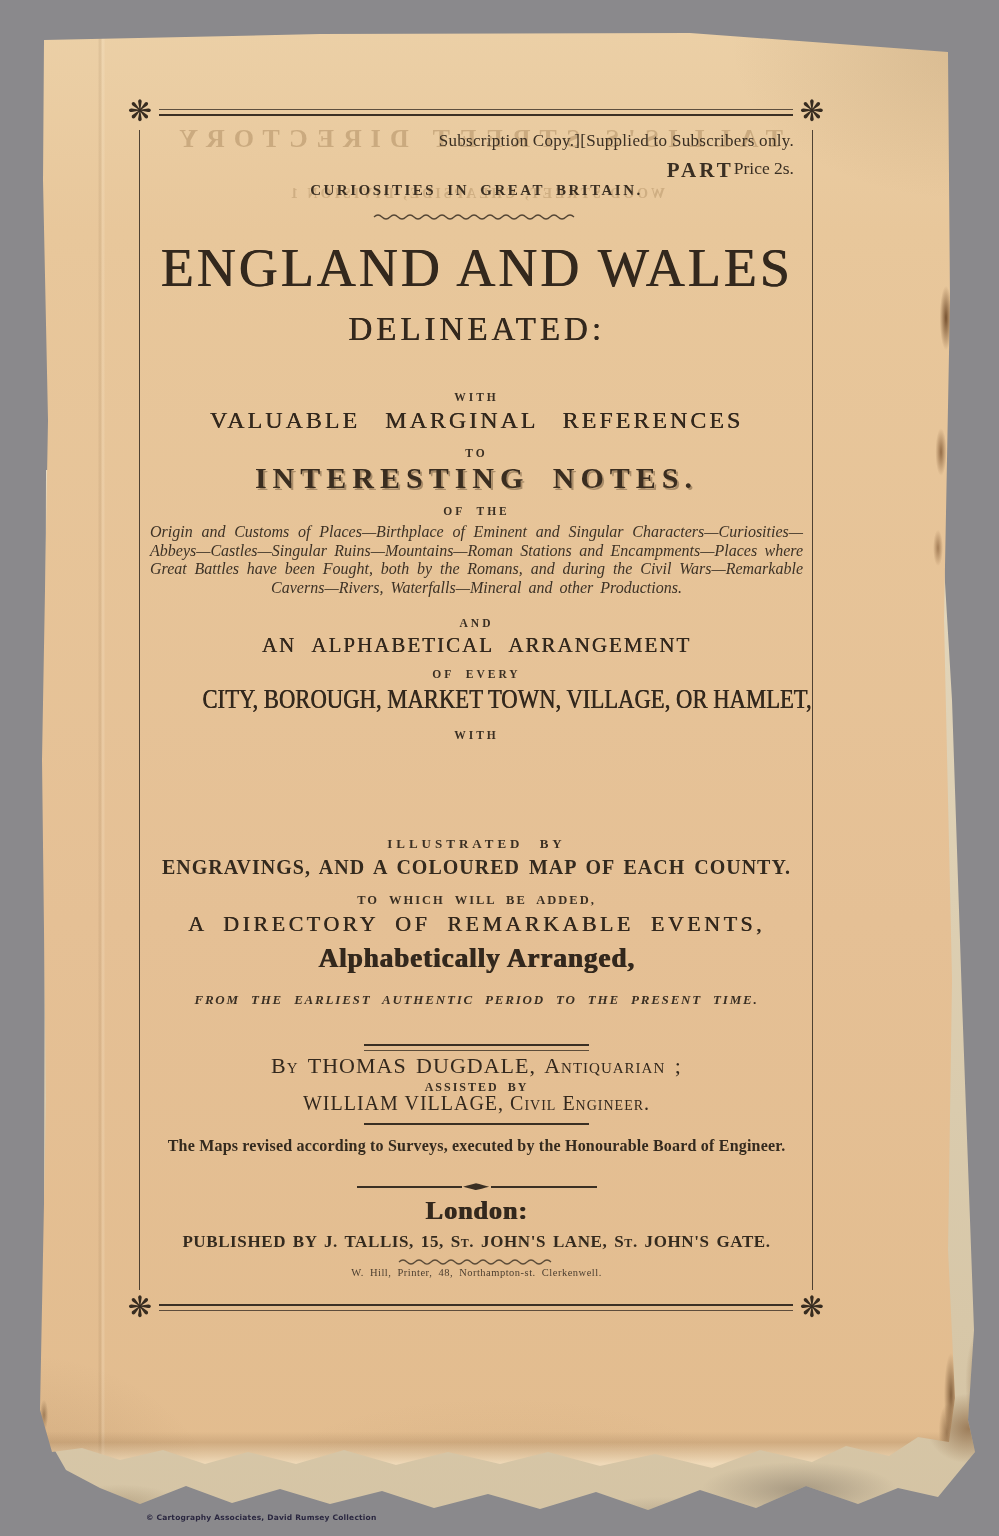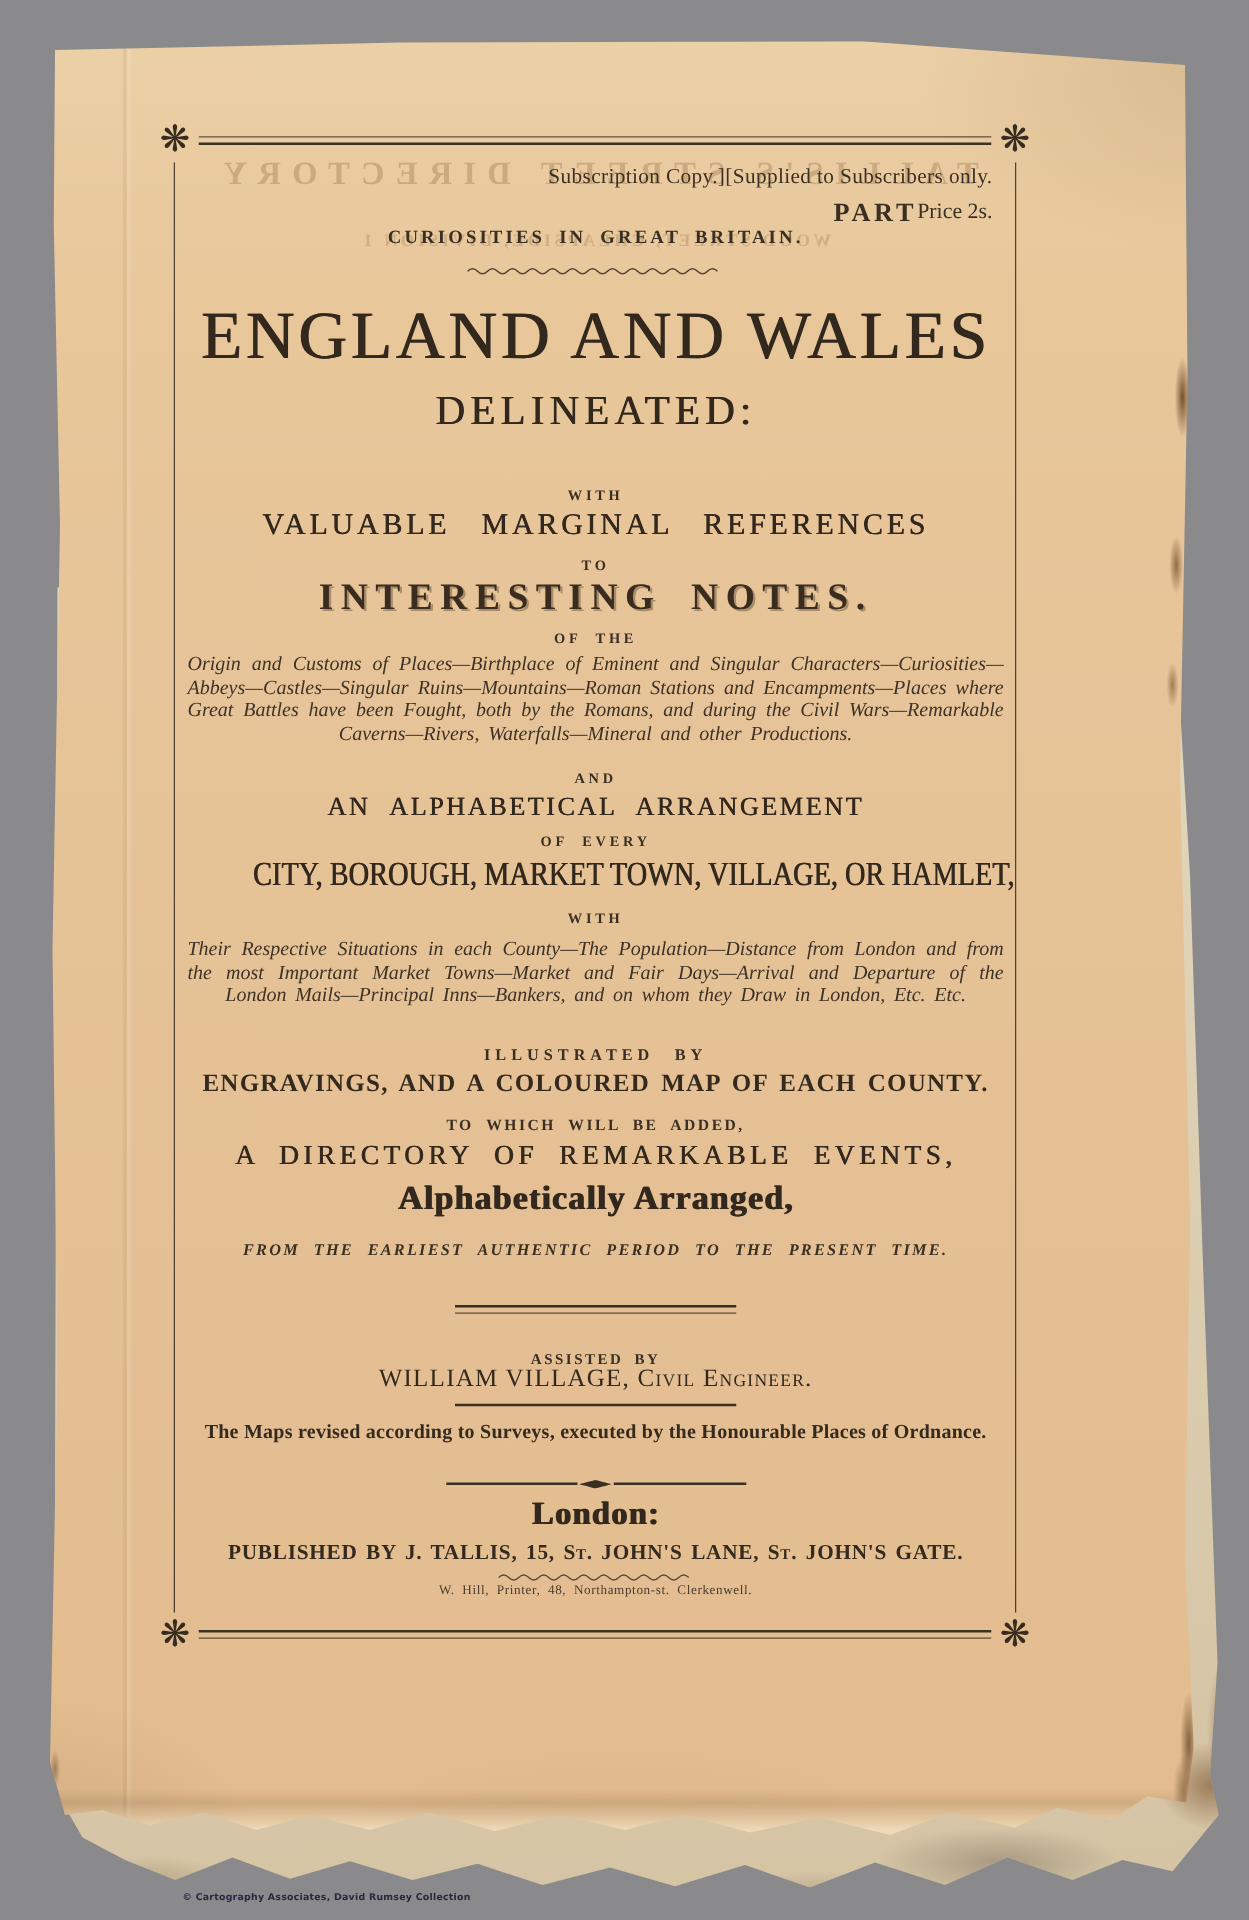--- a/index.html
+++ b/index.html
@@ -153,37 +153,37 @@
     <div class="row marginal" style="top:407px">VALUABLE MARGINAL REFERENCES</div>
     <div class="row tiny-caps" style="top:447px">TO</div>
     <div class="row ornate2" style="top:461px">INTERESTING NOTES.</div>
     <div class="row tiny-caps" style="top:505px">OF THE</div>
     <div class="row ital" style="top:523px">Origin and Customs of Places—Birthplace of Eminent and Singular Characters—Curiosities—Abbeys—Castles—Singular Ruins—Mountains—Roman Stations and Encampments—Places where Great Battles have been Fought, both by the Romans, and during the Civil Wars—Remarkable Caverns—Rivers, Waterfalls—Mineral and other Productions.</div>
     <div class="row tiny-caps" style="top:617px">AND</div>
     <div class="row arrangement" style="top:633px">AN ALPHABETICAL ARRANGEMENT</div>
     <div class="row tiny-caps" style="top:668px">OF EVERY</div>
     <div class="row places" style="top:684px">CITY, BOROUGH, MARKET TOWN, VILLAGE, OR HAMLET,</div>
     <div class="row tiny-caps" style="top:729px">WITH</div>
-    <div class="row ital" style="top:751px">Their Respective Situations in each County—The Population—Distance from London and from the most Important Market Towns—Market and Fair Days—Arrival and Departure of the London Mails—Principal Inns—Bankers, and on whom they Draw in London, Etc. Etc.</div>
     <div class="row illus" style="top:836px">ILLUSTRATED BY</div>
     <div class="row engrav" style="top:856px">ENGRAVINGS, AND A COLOURED MAP OF EACH COUNTY.</div>
     <div class="row added" style="top:893px">TO WHICH WILL BE ADDED,</div>
     <div class="row chron" style="top:911px">A DIRECTORY OF REMARKABLE EVENTS,</div>
     <div class="row blackletter" style="top:943px">Alphabetically Arranged,</div>
     <div class="row period" style="top:992px">FROM THE EARLIEST AUTHENTIC PERIOD TO THE PRESENT TIME.</div>
 
     <div class="row" style="top:1044px">
         <div class="rule-double"></div>
       </div>
+    <div class="row byline" style="top:1053px">By THOMAS DUGDALE, Antiquarian ;</div>
     <div class="row assisted" style="top:1080px">ASSISTED BY</div>
     <div class="row engineer" style="top:1092px">WILLIAM VILLAGE, Civil Engineer.</div>
     <div class="row" style="top:1123px">
         <div class="rule-single"></div>
       </div>
-    <div class="row maps" style="top:1137px">The Maps revised according to Surveys, executed by the Honourable Places of Ordnance.</div>
+    <div class="row maps" style="top:1137px">The Maps revised according to Surveys, executed by the Honourable Board of Engineer.</div>
 
     <div class="row" style="top:1181px">
       <div class="diamond-rule">
           <div class="dline"></div>
           <span class="dia">◆</span>
           <div class="dline"></div>
         </div>
     </div>
 
     <div class="row london" style="top:1196px">London:</div>

